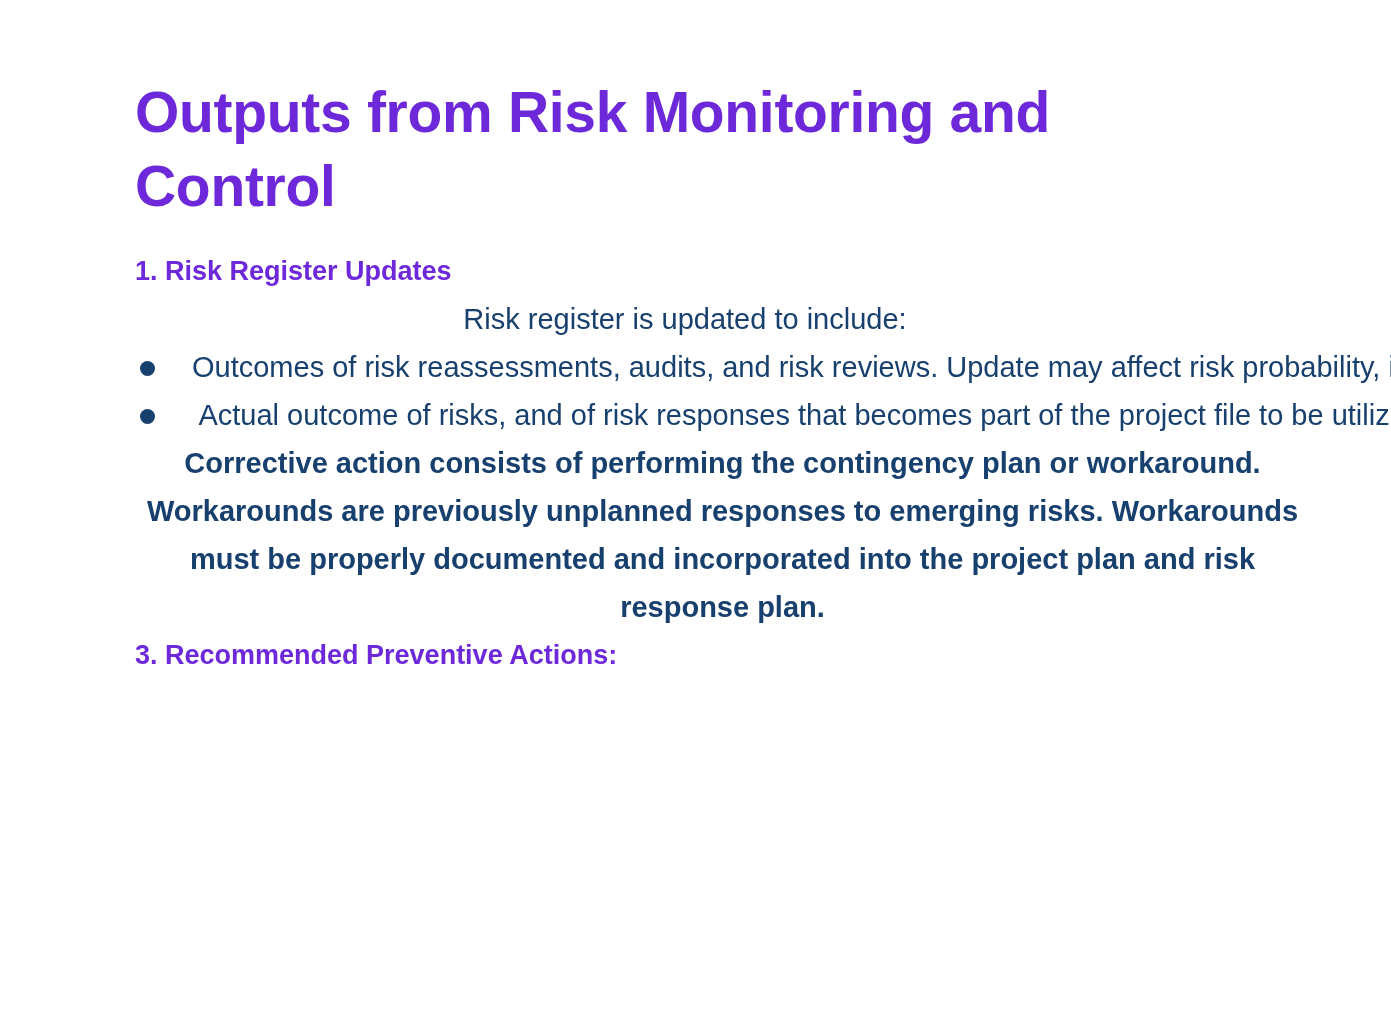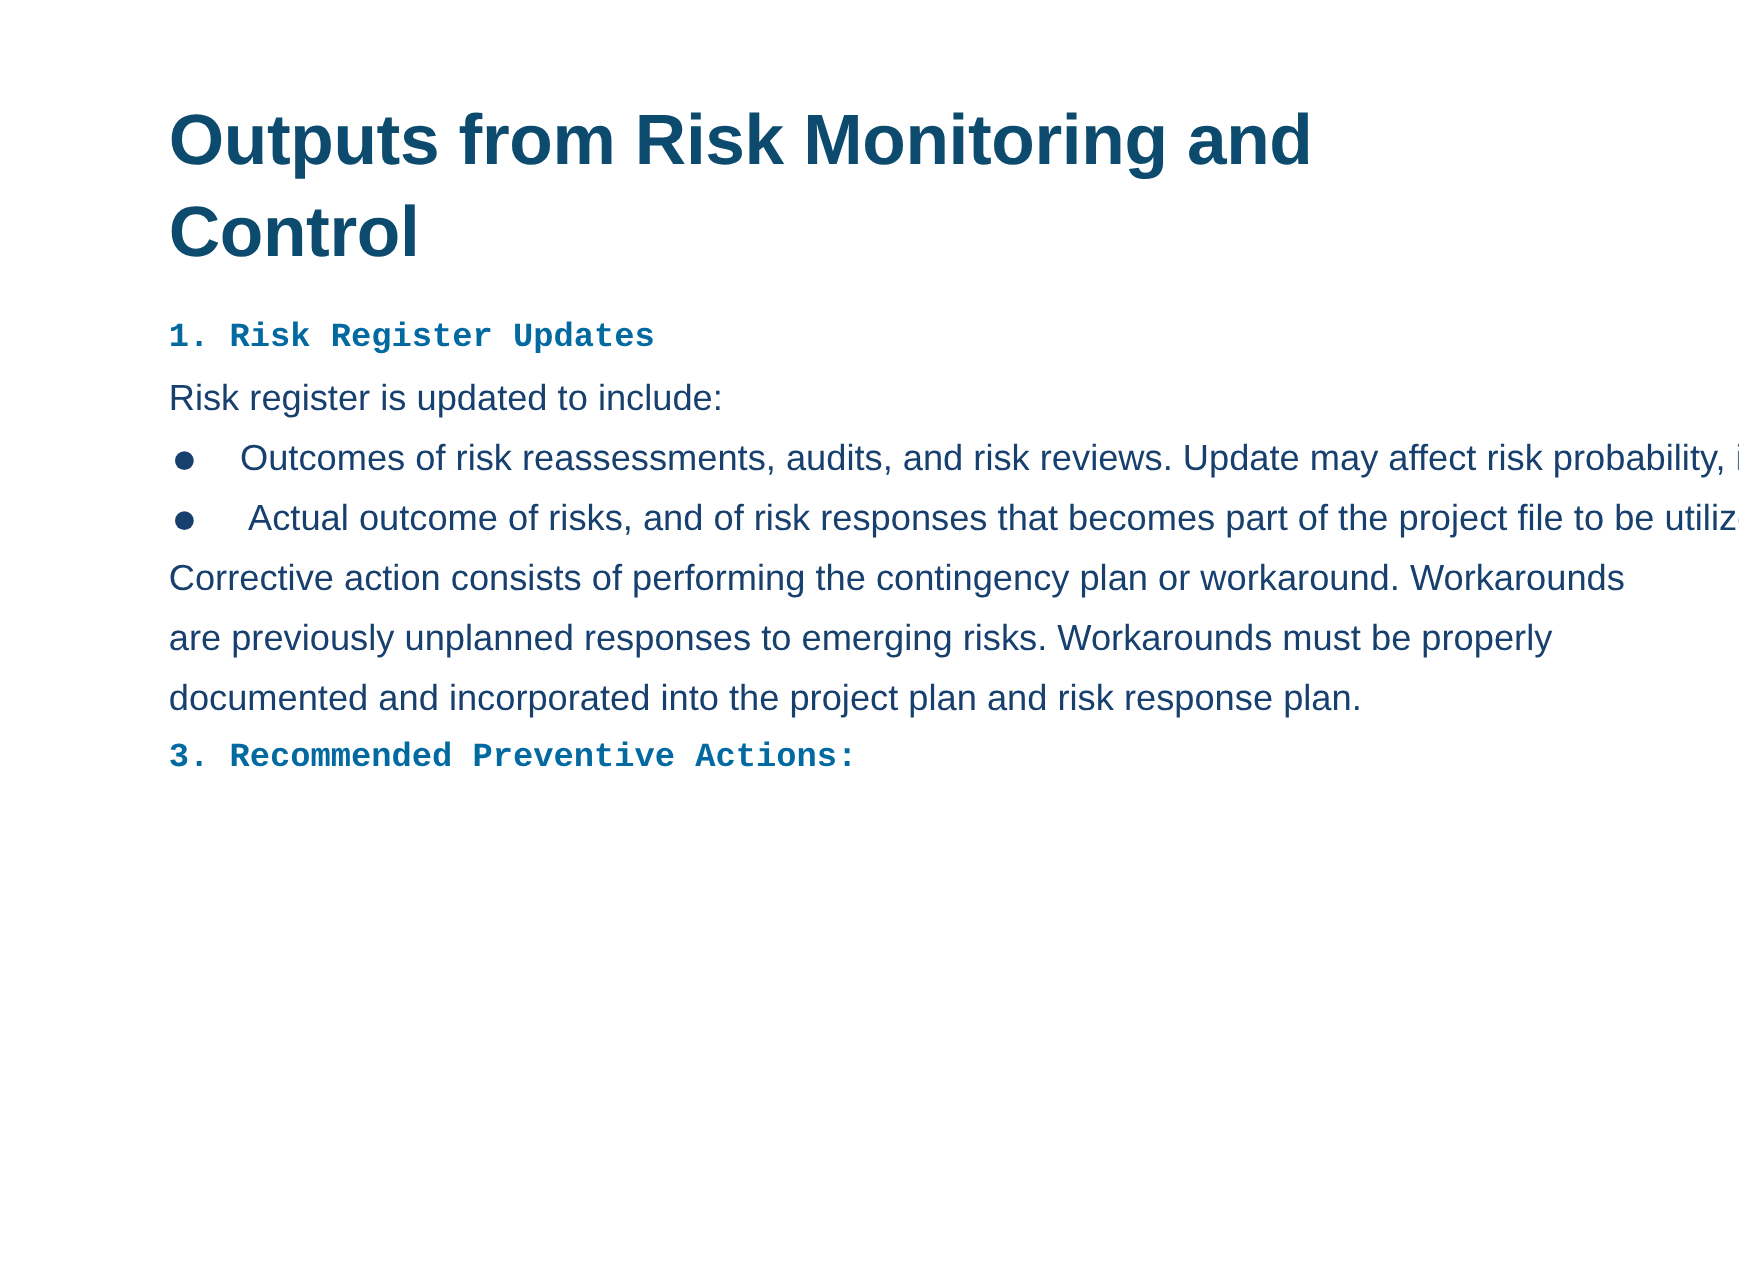--- a/index.html
+++ b/index.html
@@ -21,49 +21,50 @@
     box-sizing: border-box;
   }
   .slide-title {
     position: absolute;
     left: 135px;
     top: 75px;
     width: 1120px;
     font-size: 57px;
     font-weight: bold;
     line-height: 74px;
-    color: #0c4a6e;
+    color: #6d28d9;
     letter-spacing: -0.3px;
     margin: 0;
   }
   .body-block {
     position: absolute;
     left: 135px;
     top: 247px;
     width: 1180px;
   }
   .heading {
     font-size: 27px;
     font-weight: bold;
-    color: #0369a1;
+    color: #6d28d9;
     line-height: 48px;
     margin: 0;
     white-space: nowrap;
-    font-family: Liberation Mono, monospace;
   }
   .para {
     font-size: 29px;
     font-weight: normal;
     color: #17406E;
     line-height: 48px;
     margin: 0;
     width: 1100px;
+    text-align: center;
   }
   .para.wide {
     width: 1175px;
+    font-weight: bold;
   }
   .bullet-list {
     list-style: none;
     margin: 0;
     padding: 0;
   }
   .bullet-item {
     position: relative;
     font-size: 29px;
     color: #17406E;

